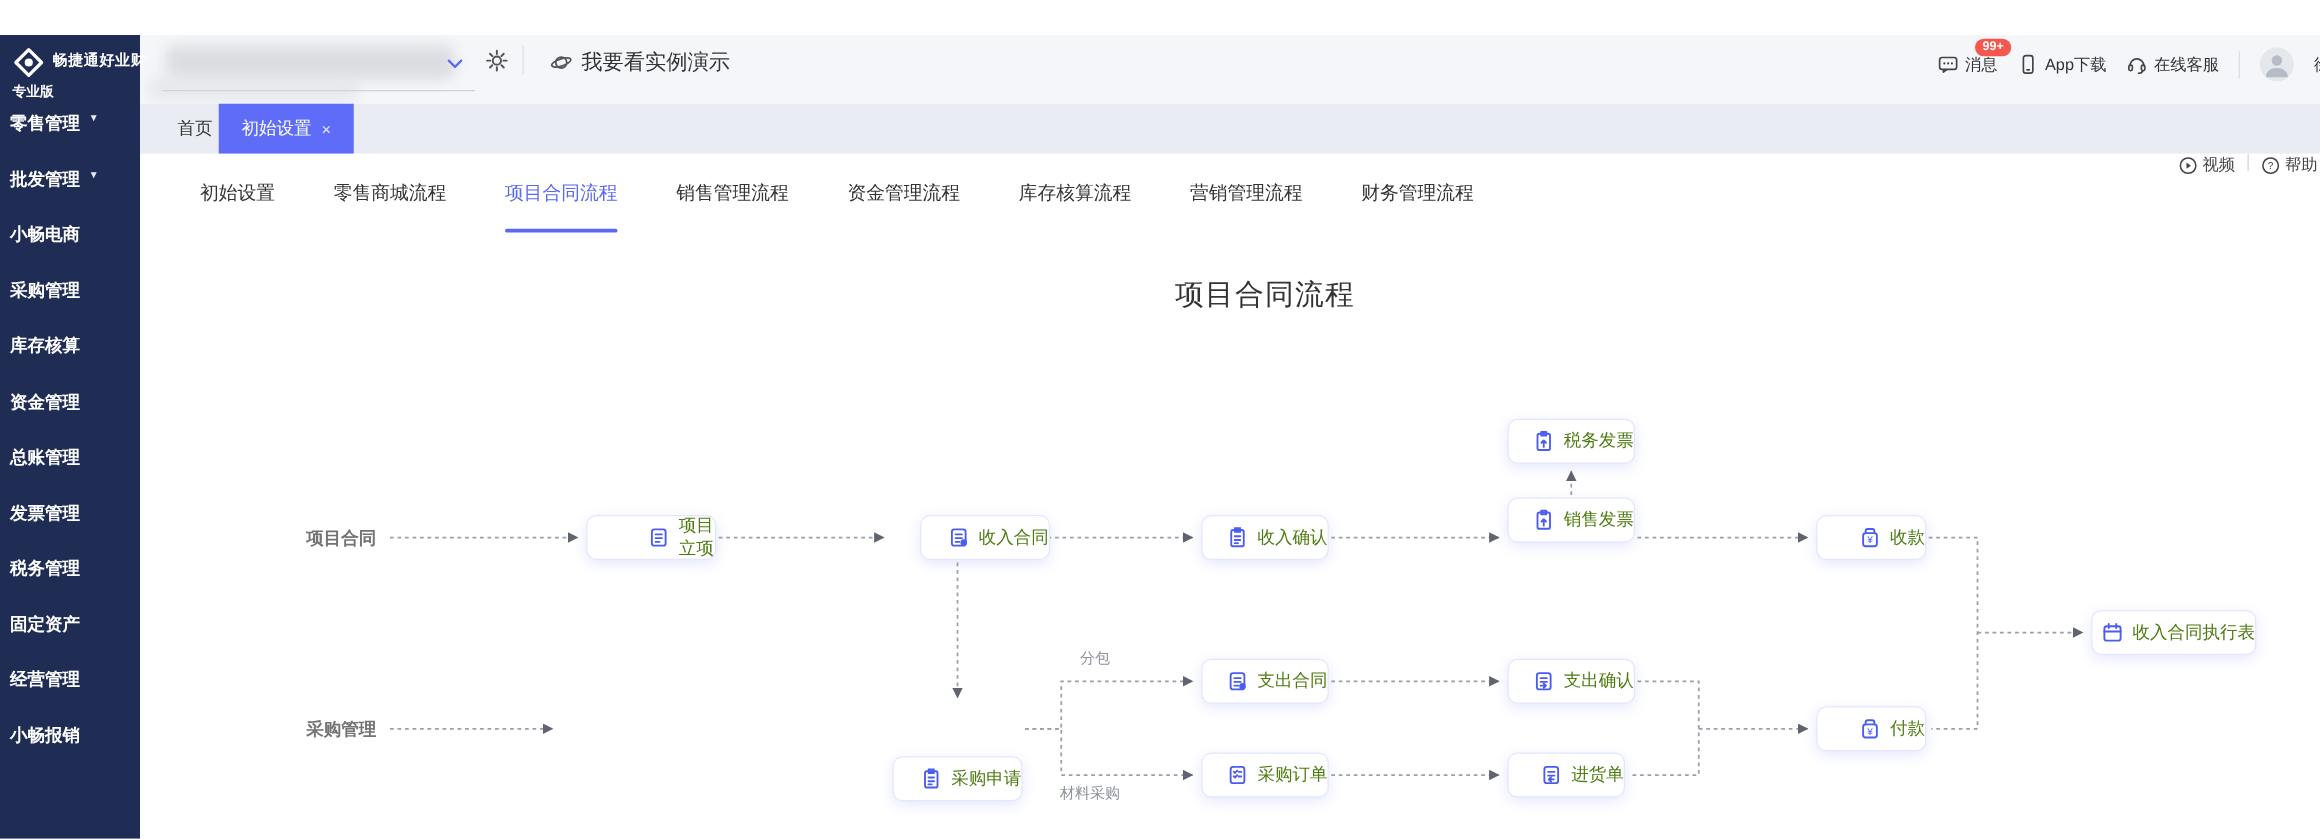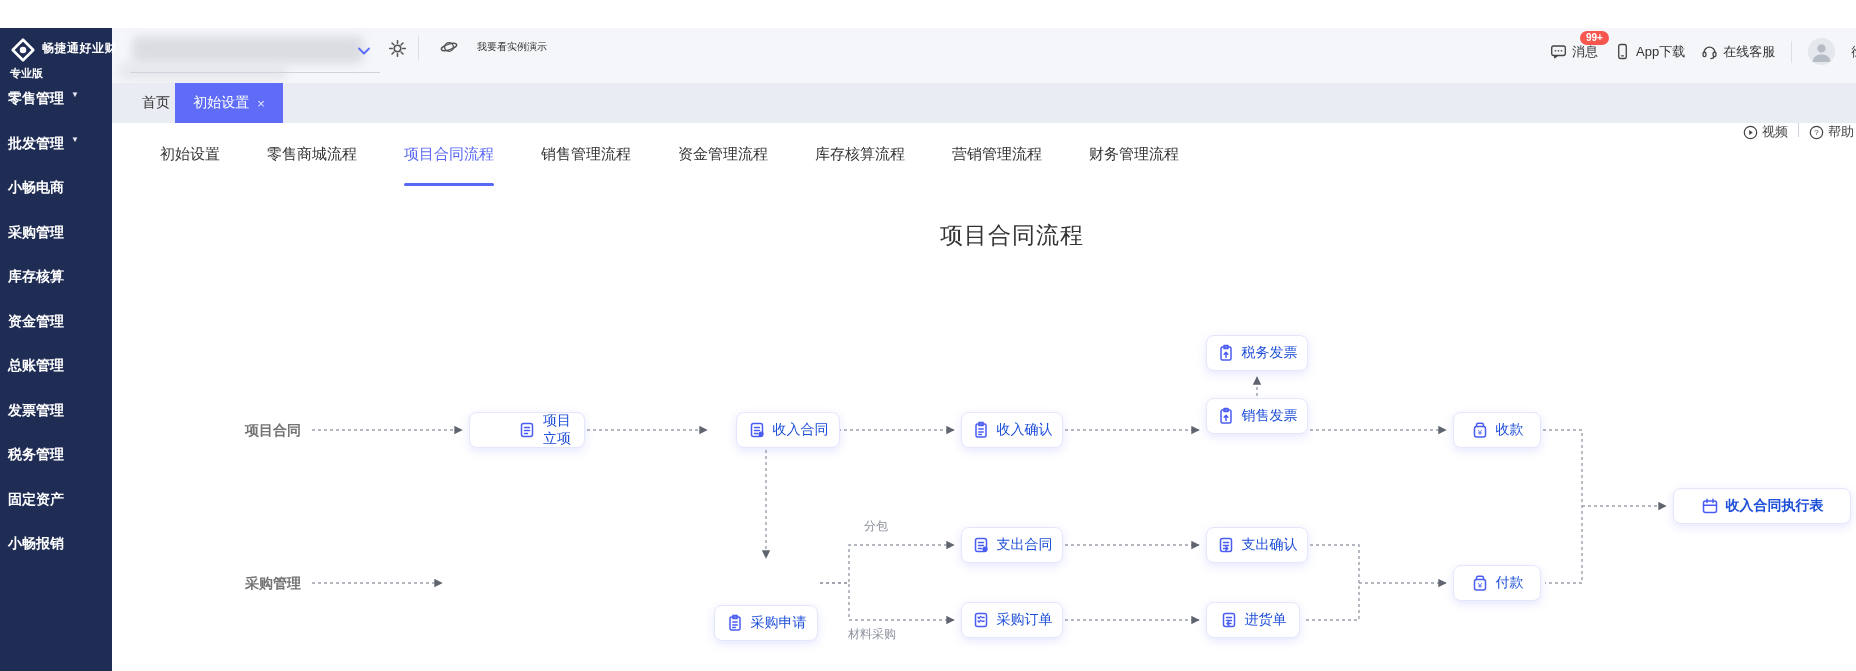--- a/index.html
+++ b/index.html
@@ -21,21 +21,21 @@
   .side-item .caret { font-size:8px; margin-left:7px; color:#e8eaf5; }
 
   
   .header { position:absolute; left:112px; top:28px; width:1744px; height:55px; background:#f5f6f9; }
   .redacted-a { position:absolute; left:20px; top:8px; width:232px; height:28px; background:#d9dbe0; border-radius:8px; filter:blur(5px); opacity:.9; }
   .redacted-b { position:absolute; left:6px; top:34px; width:170px; height:18px; background:#e3e5ea; border-radius:8px; filter:blur(5px); opacity:.8; }
   .selector-line { position:absolute; left:18px; top:44px; width:250px; height:1px; background:#cfd3db; }
   .hdr-chevron { position:absolute; left:243px; top:14px; width:18px; height:18px; }
   .hdr-gear { position:absolute; left:276px; top:11px; width:19px; height:19px; cursor:pointer; }
   .hdr-div1 { position:absolute; left:306px; top:8px; width:1px; height:24px; background:#dcdfe6; }
-  .demo-link { position:absolute; left:328px; top:10px; display:flex; align-items:center; gap:19px; font-size:10px; color:#333; cursor:pointer; }
+  .demo-link { position:absolute; left:328px; top:10px; display:flex; align-items:center; gap:7px; font-size:17px; color:#333; cursor:pointer; }
   .demo-link svg { width:18px; height:18px; }
   .hdr-right { position:absolute; left:1438px; top:10px; display:flex; align-items:center; gap:16px; white-space:nowrap; }
   .hdr-item { display:flex; align-items:center; gap:5px; font-size:13px; color:#333; cursor:pointer; position:relative; }
   .hdr-item svg { width:17px; height:17px; }
   .badge { position:absolute; left:30px; top:-12px; background:#f5564e; color:#fff; font-size:10px; font-weight:bold; padding:1px 6px; border-radius:9px; line-height:12px; }
   .hdr-div2 { width:1px; height:22px; background:#dcdfe6; }
   .avatar { width:27px; height:27px; border-radius:50%; background:#e4e7eb; overflow:hidden; }
   .user-name { font-size:13px; color:#333; }
 
   
@@ -55,21 +55,21 @@
   .subnav-right .sr-item { display:flex; align-items:center; gap:4px; cursor:pointer; }
   .subnav-right svg { width:15px; height:15px; }
   .sr-div { width:1px; height:14px; background:#cfd3db; margin:0 2px; }
 
   
   .flow { position:absolute; left:0; top:63px; width:1744px; height:485px; }
   .flow-title { position:absolute; left:0; top:34px; width:1800px; text-align:center; font-size:23px; color:#333; font-weight:500; letter-spacing:1px; }
   .connectors { position:absolute; left:0; top:0; width:1744px; height:485px; }
   .row-label { position:absolute; font-size:14px; font-weight:bold; color:#737373; }
   .branch-label { position:absolute; font-size:12px; color:#8c919c; }
-  .node { position:absolute; height:36px; background:#fff; border:1px solid #e4e7fc; border-radius:8px; box-shadow:0 3px 10px rgba(95,108,248,.16); display:flex; align-items:center; justify-content:center; gap:7px; font-size:14px; color:#1d4ed8; cursor:pointer; }
+  .node { position:absolute; height:36px; background:#fff; border:1px solid #e4e7fc; border-radius:8px; box-shadow:0 3px 10px rgba(95,108,248,.16); display:flex; align-items:center; justify-content:flex-end; gap:7px; font-size:14px; color:#4d7c0f; cursor:pointer; }
   .node svg { width:18px; height:18px; flex:0 0 auto; }
 </style>
 </head>
 <body>
 
 <div class="app">
   <div class="top-strip"></div>
 
   <div class="sidebar">
     <div class="logo-block">
@@ -105,20 +105,23 @@
           <span>总账管理</span>
         </div>
         <div class="side-item">
           <span>发票管理</span>
         </div>
         <div class="side-item">
           <span>税务管理</span>
         </div>
         <div class="side-item">
           <span>固定资产</span>
+        </div>
+        <div class="side-item">
+          <span>经营管理</span>
         </div>
         <div class="side-item">
           <span>小畅报销</span>
         </div>
       </div>
   </div>
 
   <div class="header">
     <div class="redacted-a"></div>
     <div class="redacted-b"></div>
@@ -257,21 +260,21 @@
           <path d="M1431 244 H1470 V397 H1433"></path>
           <path d="M1470 320 H1554" marker-end="url(#arr)"></path>
         </g>
       </svg>
 
       <div class="row-label" style="left:133px; top:236px;">项目合同</div>
       <div class="row-label" style="left:133px; top:389px;">采购管理</div>
       <div class="branch-label" style="left:752px; top:332px;">分包</div>
       <div class="branch-label" style="left:736px; top:440px;">材料采购</div>
 
-      <div class="node" style="left:357px; top:226px; width:116px;padding-left:48px;">
+      <div class="node" style="left:357px; top:226px; width:104px;padding-left:48px;">
         <svg viewBox="0 0 18 18">
             <g stroke="#4a5cf2" stroke-width="1.5" fill="none" stroke-linecap="round">
               <rect x="3.5" y="2.5" width="11" height="13" rx="2"></rect>
               <path d="M6.5 6.5h5 M6.5 9.5h5 M6.5 12.5h3"></path>
             </g>
           </svg>
         <span>项目立项</span>
       </div>
       <div class="node" style="left:624px; top:226px; width:104px;">
         <svg viewBox="0 0 18 18">
@@ -316,21 +319,21 @@
       <div class="node" style="left:1341px; top:226px; width:88px;">
         <svg viewBox="0 0 18 18">
             <g stroke="#4a5cf2" stroke-width="1.5" fill="none" stroke-linecap="round">
               <rect x="3.5" y="5.5" width="11" height="10.5" rx="2"></rect>
               <path d="M5.5 5.5V4a1.8 1.8 0 0 1 1.8-1.8h3.4A1.8 1.8 0 0 1 12.5 4v1.5"></path>
             </g>
             <text x="9" y="13.8" font-size="8" text-anchor="middle" fill="#4a5cf2" font-family="Liberation Sans, sans-serif">¥</text>
           </svg>
         <span>收款</span>
       </div>
-      <div class="node" style="left:1561px; top:302px; width:178px;font-weight:bold;">
+      <div class="node" style="left:1561px; top:302px; width:132px;">
         <svg viewBox="0 0 18 18">
             <g stroke="#4a5cf2" stroke-width="1.5" fill="none" stroke-linecap="round">
               <rect x="2.5" y="4" width="13" height="11.5" rx="2"></rect>
               <path d="M6 2.2v3.2 M12 2.2v3.2 M2.5 8.2h13"></path>
             </g>
           </svg>
         <span>收入合同执行表</span>
       </div>
       <div class="node" style="left:602px; top:379px; width:104px;margin-top:40px;">
         <svg viewBox="0 0 18 18">

